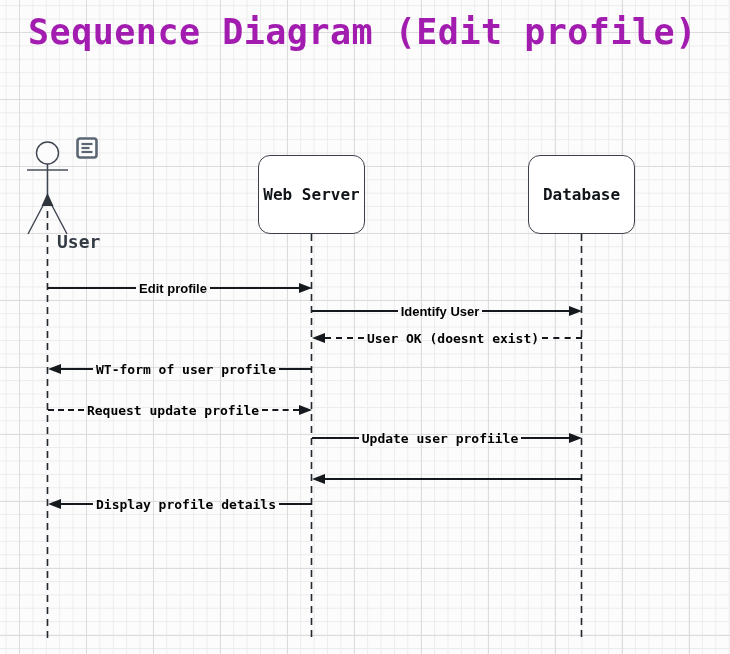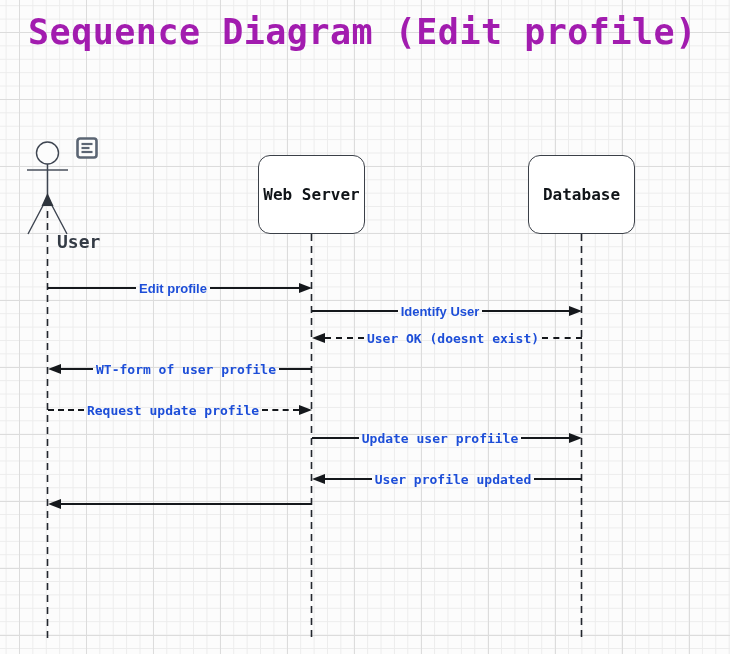--- a/index.html
+++ b/index.html
@@ -35,21 +35,21 @@
     font:bold 18px "DejaVu Sans Mono", monospace; color:#343b45;margin-left:32px;
   }
   svg.layer { position:absolute; left:0; top:0; pointer-events:none; }
   .msg {
     position:absolute; height:18px;
     display:flex; align-items:center;
   }
   .msg .seg { flex:1 1 0; height:0; border-top:2px solid #15181c; }
   .msg .seg.dashed { border-top-style:dashed; }
   .msg .label {
-    padding:0 3px; white-space:nowrap; color:#1d4ed8; line-height:16px;
+    padding:0 3px; white-space:nowrap; color:#000000; line-height:16px;
   }
   .msg .label.sans { font:bold 13px "Liberation Sans", sans-serif; }
   .msg .label.mono { font:bold 13px "DejaVu Sans Mono", monospace; }
   .msg .head { width:0; height:0; flex:0 0 auto;
     border-top:5.5px solid transparent; border-bottom:5.5px solid transparent; }
   .msg .head.right { border-left:13px solid #15181c; }
   .msg .head.left  { border-right:13px solid #15181c; }
 </style>
 </head>
 <body>
@@ -121,21 +121,21 @@
     </div>
     <div class="msg" style="left: 311.5px; width: 270px; top: 429px;">
       <div class="seg"></div>
       <span class="label mono">Update user profiile</span>
       <div class="seg"></div>
       <div class="head right"></div>
     </div>
     <div class="msg" style="left: 311.5px; width: 270px; top: 470px;">
       <div class="head left"></div>
       <div class="seg"></div>
-      <span class="label mono">User profile updated</span>
       <div class="seg"></div>
     </div>
     <div class="msg" style="left: 47.5px; width: 264px; top: 495px;">
       <div class="head left"></div>
       <div class="seg"></div>
+      <span class="label mono">Display profile details</span>
       <div class="seg"></div>
     </div>
   </div>
 
 </body></html>

